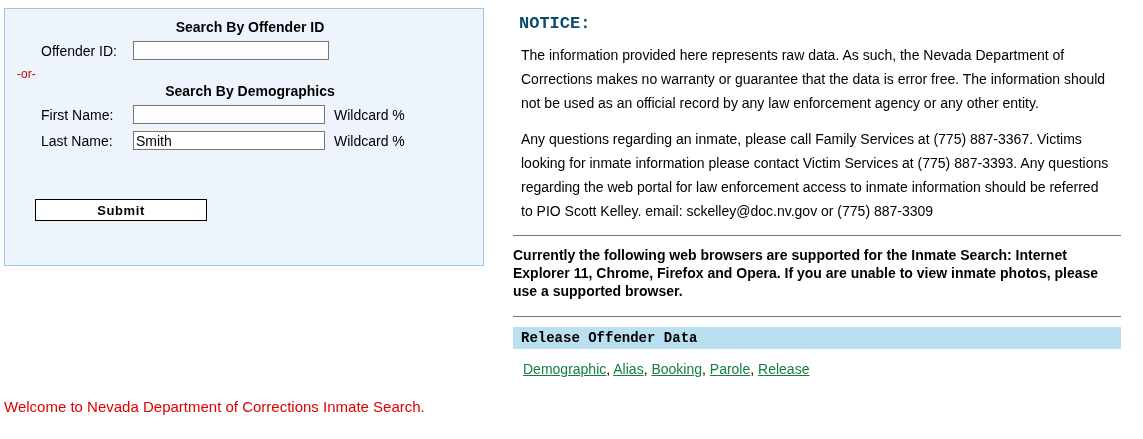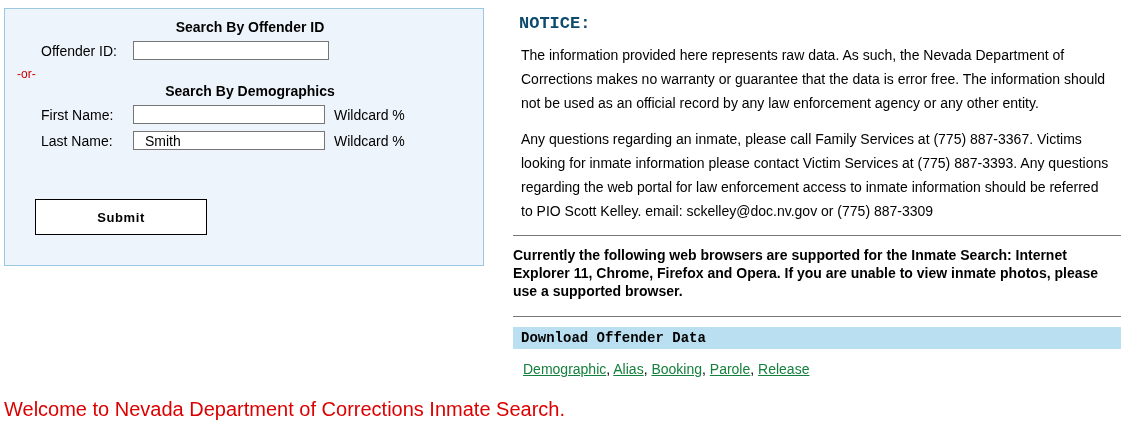--- a/index.html
+++ b/index.html
@@ -44,21 +44,21 @@
     width: 92px;
     flex: none;
     margin-left: 24px;
   }
   .text-input {
     font-family: "Liberation Sans", sans-serif;
     font-size: 14px;
     border: 1px solid #767676;
     background: #ffffff;
     height: 19px;
-    padding: 0 11px;
+    padding: 0 2px;
     box-sizing: border-box;
     outline: none;
   }
   #offender-id-input { width: 196px; }
   #first-name-input  { width: 192px; }
   #last-name-input   { width: 192px; }
   .wildcard-note {
     font-size: 14px;
     margin-left: 9px;
   }
@@ -66,21 +66,21 @@
     color: #cc0000;
     font-size: 12px;
     margin: 2px 0 1px 12px;
     font-weight: normal;
   }
   #submit-button {
     position: absolute;
     left: 30px;
     top: 190px;
     width: 172px;
-    height: 36px;
+    height: 22px;
     background: #ffffff;
     border: 1px solid #000000;
     font-family: "Liberation Sans", sans-serif;
     font-size: 13px;
     font-weight: bold;
     letter-spacing: 0.6px;
     cursor: pointer;
     padding: 0;
   }
 
@@ -139,21 +139,21 @@
     text-decoration: underline;
   }
   #download-links .sep { color: #000000; }
 
   
   #welcome-message {
     position: absolute;
     left: 4px;
     top: 398px;
     color: #dd0000;
-    font-size: 20px;
+    font-size: 15px;
   }
 </style>
 </head>
 <body>
 
 <div id="search-panel">
 
   <div class="panel-heading">Search By Offender ID</div>
 
   <div class="field-row">
@@ -187,20 +187,20 @@
   <p class="notice-para">The information provided here represents raw data. As such, the Nevada Department of Corrections makes no warranty or guarantee that the data is error free. The information should not be used as an official record by any law enforcement agency or any other entity.</p>
 
   <p class="notice-para">Any questions regarding an inmate, please call Family Services at (775) 887-3367. Victims looking for inmate information please contact Victim Services at (775) 887-3393. Any questions regarding the web portal for law enforcement access to inmate information should be referred to PIO Scott Kelley. email: sckelley@doc.nv.gov or (775) 887-3309</p>
 
   <hr class="hr-line">
 
   <p id="browser-para">Currently the following web browsers are supported for the Inmate Search: Internet Explorer 11, Chrome, Firefox and Opera. If you are unable to view inmate photos, please use a supported browser.</p>
 
   <hr class="hr-line" style="margin-top:16px;">
 
-  <div id="download-bar">Download Offender Data</div>
+  <div id="download-bar">Release Offender Data</div>
 
   <div id="download-links">
     <a href="#">Demographic</a><span class="sep">, </span><a href="#">Alias</a><span class="sep">, </span><a href="#">Booking</a><span class="sep">, </span><a href="#">Parole</a><span class="sep">, </span><a href="#">Release</a>
   </div>
 </div>
 
 <div id="welcome-message">Welcome to Nevada Department of Corrections Inmate Search.</div>
 
 </body></html>

